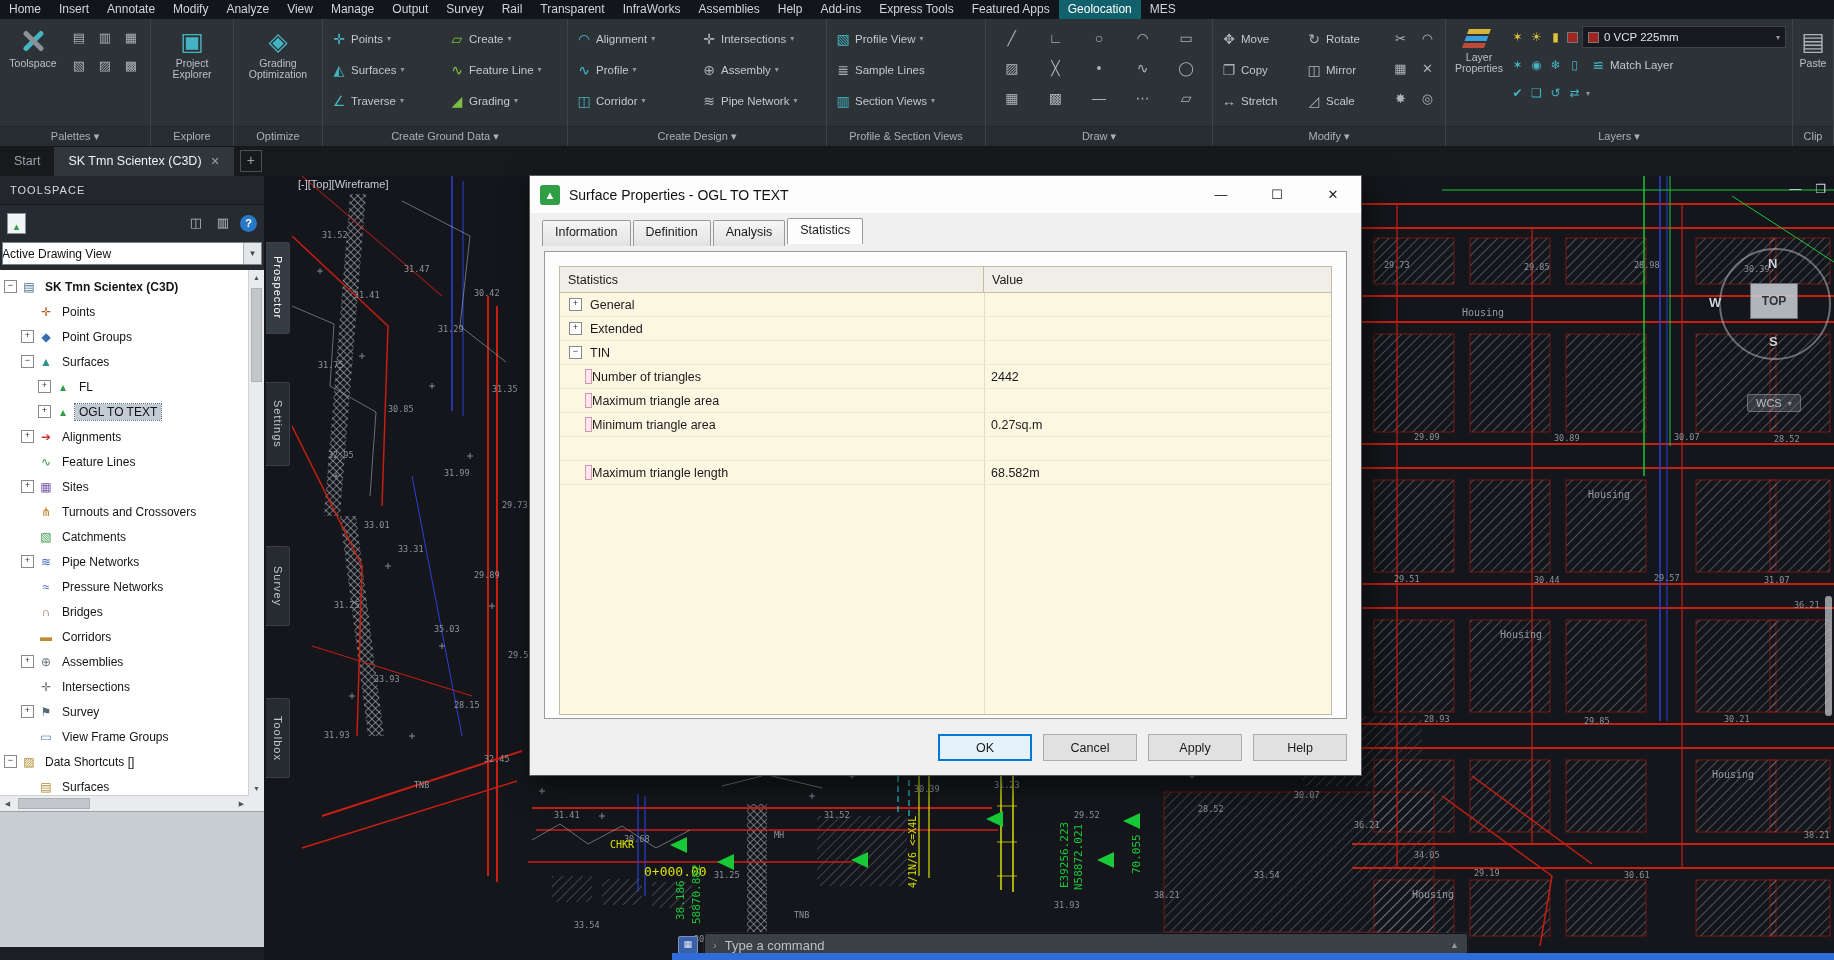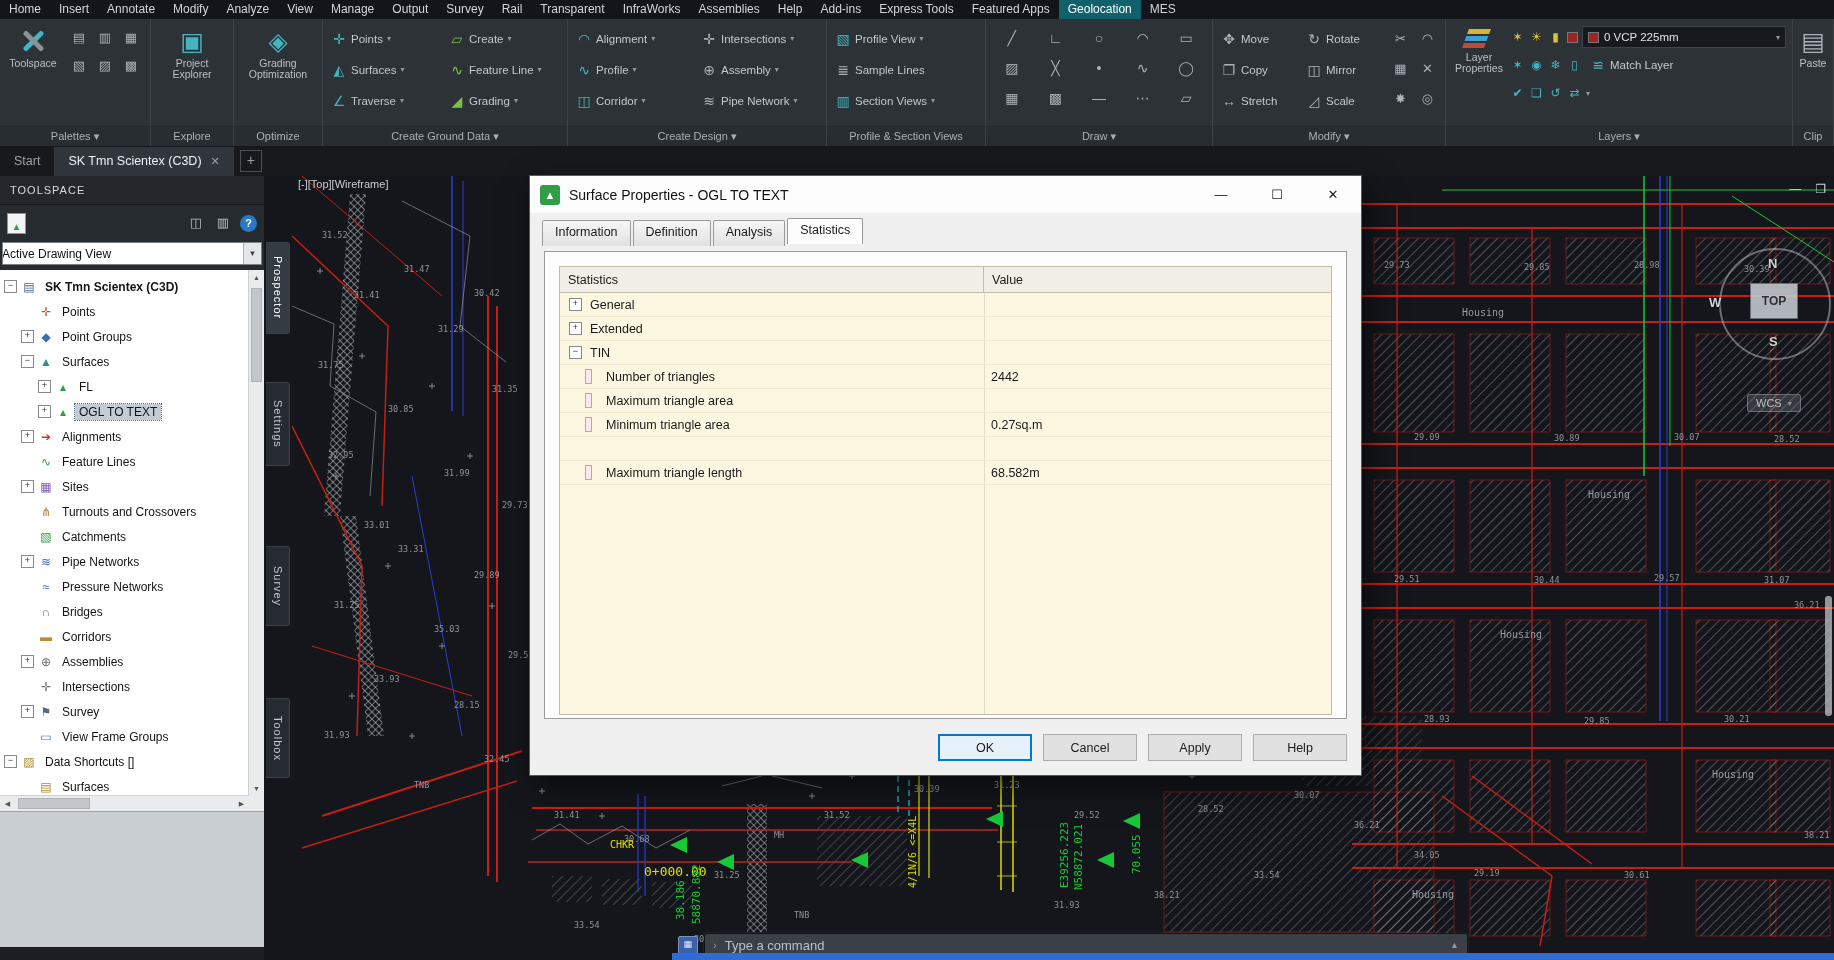--- a/index.html
+++ b/index.html
@@ -134,21 +134,21 @@
   .st-h2{flex:1;display:flex;align-items:center;padding-left:8px}
   .st-body{position:absolute;left:0;right:0;top:26px;bottom:0}
   .st-div{position:absolute;left:424px;top:0;bottom:0;width:1px;background:#e2dcc2}
   .trowD{position:relative;height:24px;display:flex;border-bottom:1px solid #eee8cf;box-sizing:border-box}
   .tc1{width:424px;display:flex;align-items:center;position:relative;box-sizing:border-box}
   .tc2{flex:1;display:flex;align-items:center;padding-left:7px;position:relative}
   .expander{width:11px;height:11px;border:1px solid #8a8a8a;background:#fff;font-size:9px;line-height:9px;text-align:center;
             margin:0 8px 0 9px;flex:none;color:#333}
   .tgroup b{font-weight:normal}
   .rowtick{width:5px;height:13px;border:1px solid #d898b0;background:#fbe8ef;margin-left:25px;flex:none}
-  .tc1 .il{margin-left:14px}
+  .tc1 .il{}
   .tc1.sel{background:#e2e2f4}
   .tc2.focus{box-shadow:inset 0 0 0 2px #1f3d7a;background:#fffdf0}
   .dlg-btns{position:absolute;right:14px;bottom:14px;display:flex;gap:11px}
   .dbtn{width:92px;height:25px;background:#e1e1e1;border:1px solid #adadad;font-size:12.5px;display:flex;
         align-items:center;justify-content:center}
   .dbtn.default{border:1px solid #0078d7;box-shadow:inset 0 0 0 1px #0078d7;background:#e5f1fb}
 </style>
 </head>
 <body>
 

